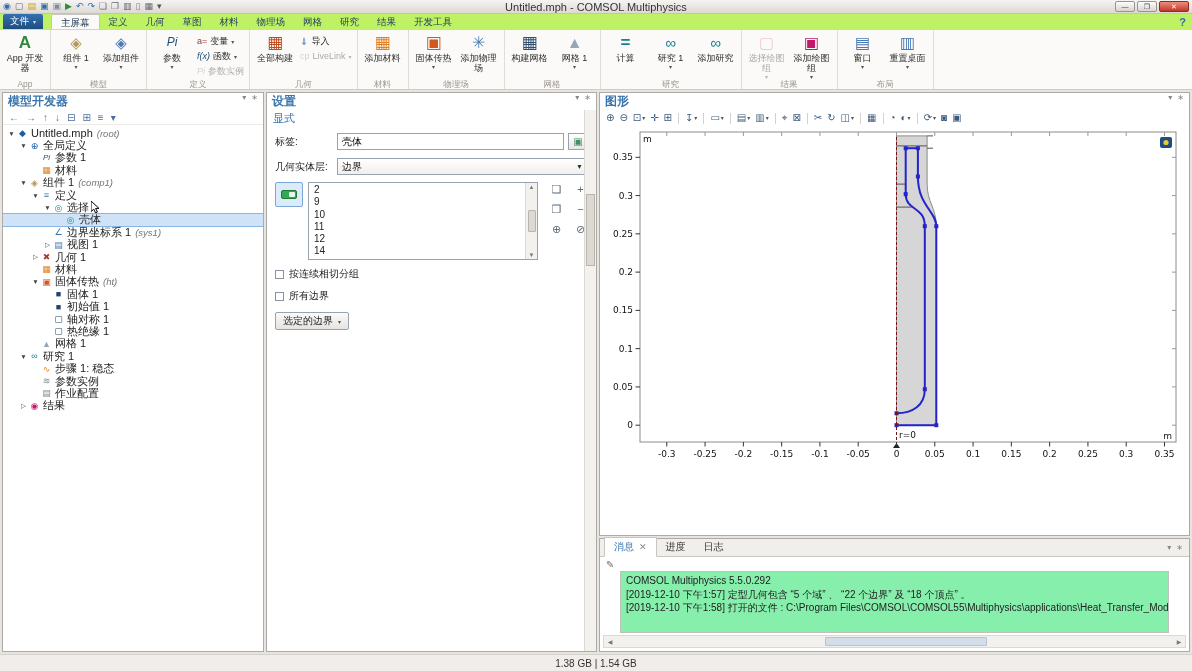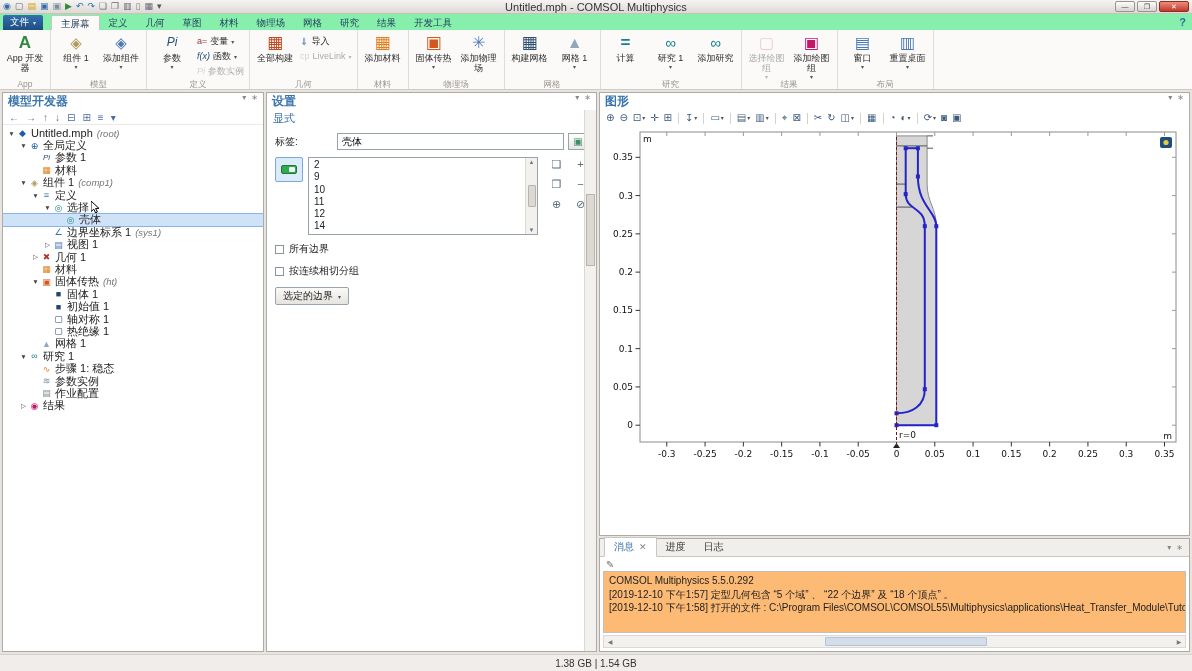--- a/index.html
+++ b/index.html
@@ -7,21 +7,21 @@
 body{font-family:"Liberation Sans","DejaVu Sans",sans-serif;font-size:10px;color:#222;background:#e8e5e1}
 
 .titlebar{height:14px;display:flex;align-items:center;background:linear-gradient(#f6f4f2,#ddd9d4);border-bottom:1px solid #c6c2bc;padding:0 3px;position:relative}
 .qa{display:flex;gap:4px;align-items:center;z-index:2}
 .qa .ico{font-size:9px;line-height:11px;cursor:default}
 .title-text{position:absolute;left:0;right:0;text-align:center;font-size:11px;color:#333}
 .win-controls{margin-left:auto;display:flex;z-index:2}
 .win-btn{width:20px;height:11px;border:1px solid #9a948c;border-radius:2px;background:linear-gradient(#fdfdfd,#d8d4cf);font-size:7px;line-height:9px;text-align:center;color:#444;margin-left:2px}
 .win-btn.close{background:linear-gradient(#ef8d7d,#c0392b);color:#fff;width:30px;border-color:#8d2c20}
 
-.tabrow{height:16px;background:#86efac;display:flex;align-items:center;padding-left:3px}
+.tabrow{height:16px;background:#bef264;display:flex;align-items:flex-start;padding-left:3px}
 .file-btn{background:linear-gradient(#356fae,#1d4e80);color:#fff;font-size:9.5px;height:15px;padding:0 7px;border-radius:2px 2px 0 0;display:flex;align-items:center;gap:4px;margin-right:8px}
 .file-btn .arrow{color:#cfe0f3}
 .rtab{font-size:9.5px;color:#24415f;padding:2px 9px 1px;height:15px;white-space:nowrap}
 .rtab.active{background:#fbfaf8;border:1px solid #c9c5c0;border-bottom:none;border-radius:2px 2px 0 0;color:#14324f}
 .help-q{margin-left:auto;margin-right:6px;color:#2e6da8;font-weight:bold;font-size:11px;align-self:center}
 
 .ribbon{height:60px;background:#fbfaf8;border-bottom:1px solid #cfccc7;display:flex;align-items:stretch}
 .rgroup{display:flex;flex-direction:column;position:relative;padding:1px 3px 10px;border-right:1px solid #e0dcd7}
 .rgroup-label{position:absolute;bottom:0;left:0;right:0;text-align:center;font-size:8.5px;color:#9a958e;height:10px;line-height:10px}
 .rgroup-body{display:flex;flex:1;align-items:flex-start;gap:1px}
@@ -83,21 +83,21 @@
 .gtool .gi{display:flex;align-items:center;gap:1px;cursor:default;line-height:14px}
 .gtool .sep{width:1px;height:11px;background:#d5d1cc;margin:0 1px}
 .plotwrap{flex:1;min-height:0;padding:0 2px 2px}
 
 .mtabs{height:18px;display:flex;align-items:flex-end;background:#f1efec;padding-left:4px;border-bottom:1px solid #c9c5c0}
 .mtab{font-size:10px;padding:2px 9px;display:flex;gap:5px;align-items:center;color:#333}
 .mtab.active{background:#fff;border:1px solid #c9c5c0;border-bottom:1px solid #fff;color:#3a75ad;margin-bottom:-1px}
 .mtab .x{color:#888;font-size:9px}
 .mtabs .hicons{margin:0 6px 4px auto}
 .mtool{height:14px;display:flex;align-items:center;padding:0 6px;color:#7a7possible6f;color:#77736d}
-.mcontent{flex:1;border:1px solid #c3bfba;margin:0 3px;background:#fdba74;padding:2px 5px;line-height:13.5px;font-size:10px;white-space:nowrap;overflow:hidden}
+.mcontent{flex:1;border:1px solid #c3bfba;margin:0 20px;background:#86efac;padding:2px 5px;line-height:13.5px;font-size:10px;white-space:nowrap;overflow:hidden}
 .hsb{height:13px;margin:2px 3px 3px;background:#f3f1ee;border:1px solid #dcd8d3;display:flex;align-items:center;position:relative}
 .hsb .harrow{width:12px;text-align:center;font-size:6px;color:#777}
 .hsb .hthumb{position:absolute;left:38%;width:28%;top:1px;bottom:1px;background:#d3deea;border:1px solid #b3c4d6;border-radius:1px}
 
 .statusbar{height:17px;display:flex;align-items:center;justify-content:center;font-size:10px;background:#f0edea;border-top:1px solid #d5d1cc;color:#333}
 
 .axis-lbl{font-family:"DejaVu Sans",sans-serif;font-size:9px;fill:#111}
 </style>
 </head>
 <body>
@@ -492,20 +492,27 @@
           <span>▾</span>
           <span>∗</span>
         </span>
     </div>
     <div class="subtitle">显式</div>
     <div class="srow">
       <span class="slabel">标签:</span>
       <input class="txt" value="壳体" style="">
       <span class="mini-btn">▣</span>
     </div>
+    <div class="srow">
+      <span class="slabel">几何实体层:</span>
+      <div class="selbox">
+        <span>边界</span>
+        <span class="dd">▼</span>
+      </div>
+    </div>
     <div class="selwrap">
       <div class="toggle-btn">
           <div class="switch"></div>
         </div>
       <div class="listbox">
         <div class="listrows" id="sellist">
             <div>2</div>
             <div>9</div>
             <div>10</div>
             <div>11</div>
@@ -523,25 +530,25 @@
           <span>❏</span>
           <span>+</span>
           <span>❐</span>
           <span>−</span>
           <span>⊕</span>
           <span>⊘</span>
         </div>
     </div>
     <div class="cbrow">
       <span class="cb"></span>
-      <span>所有边界</span>
+      <span>按连续相切分组</span>
     </div>
     <div class="cbrow">
       <span class="cb"></span>
-      <span>按连续相切分组</span>
+      <span>所有边界</span>
     </div>
     <div class="drop-btn">
       <span>选定的边界</span>
       <span class="arrow">▾</span>
     </div>
     <div class="panel-vsb">
         <div class="thumb"></div>
       </div>
   </div>
 

